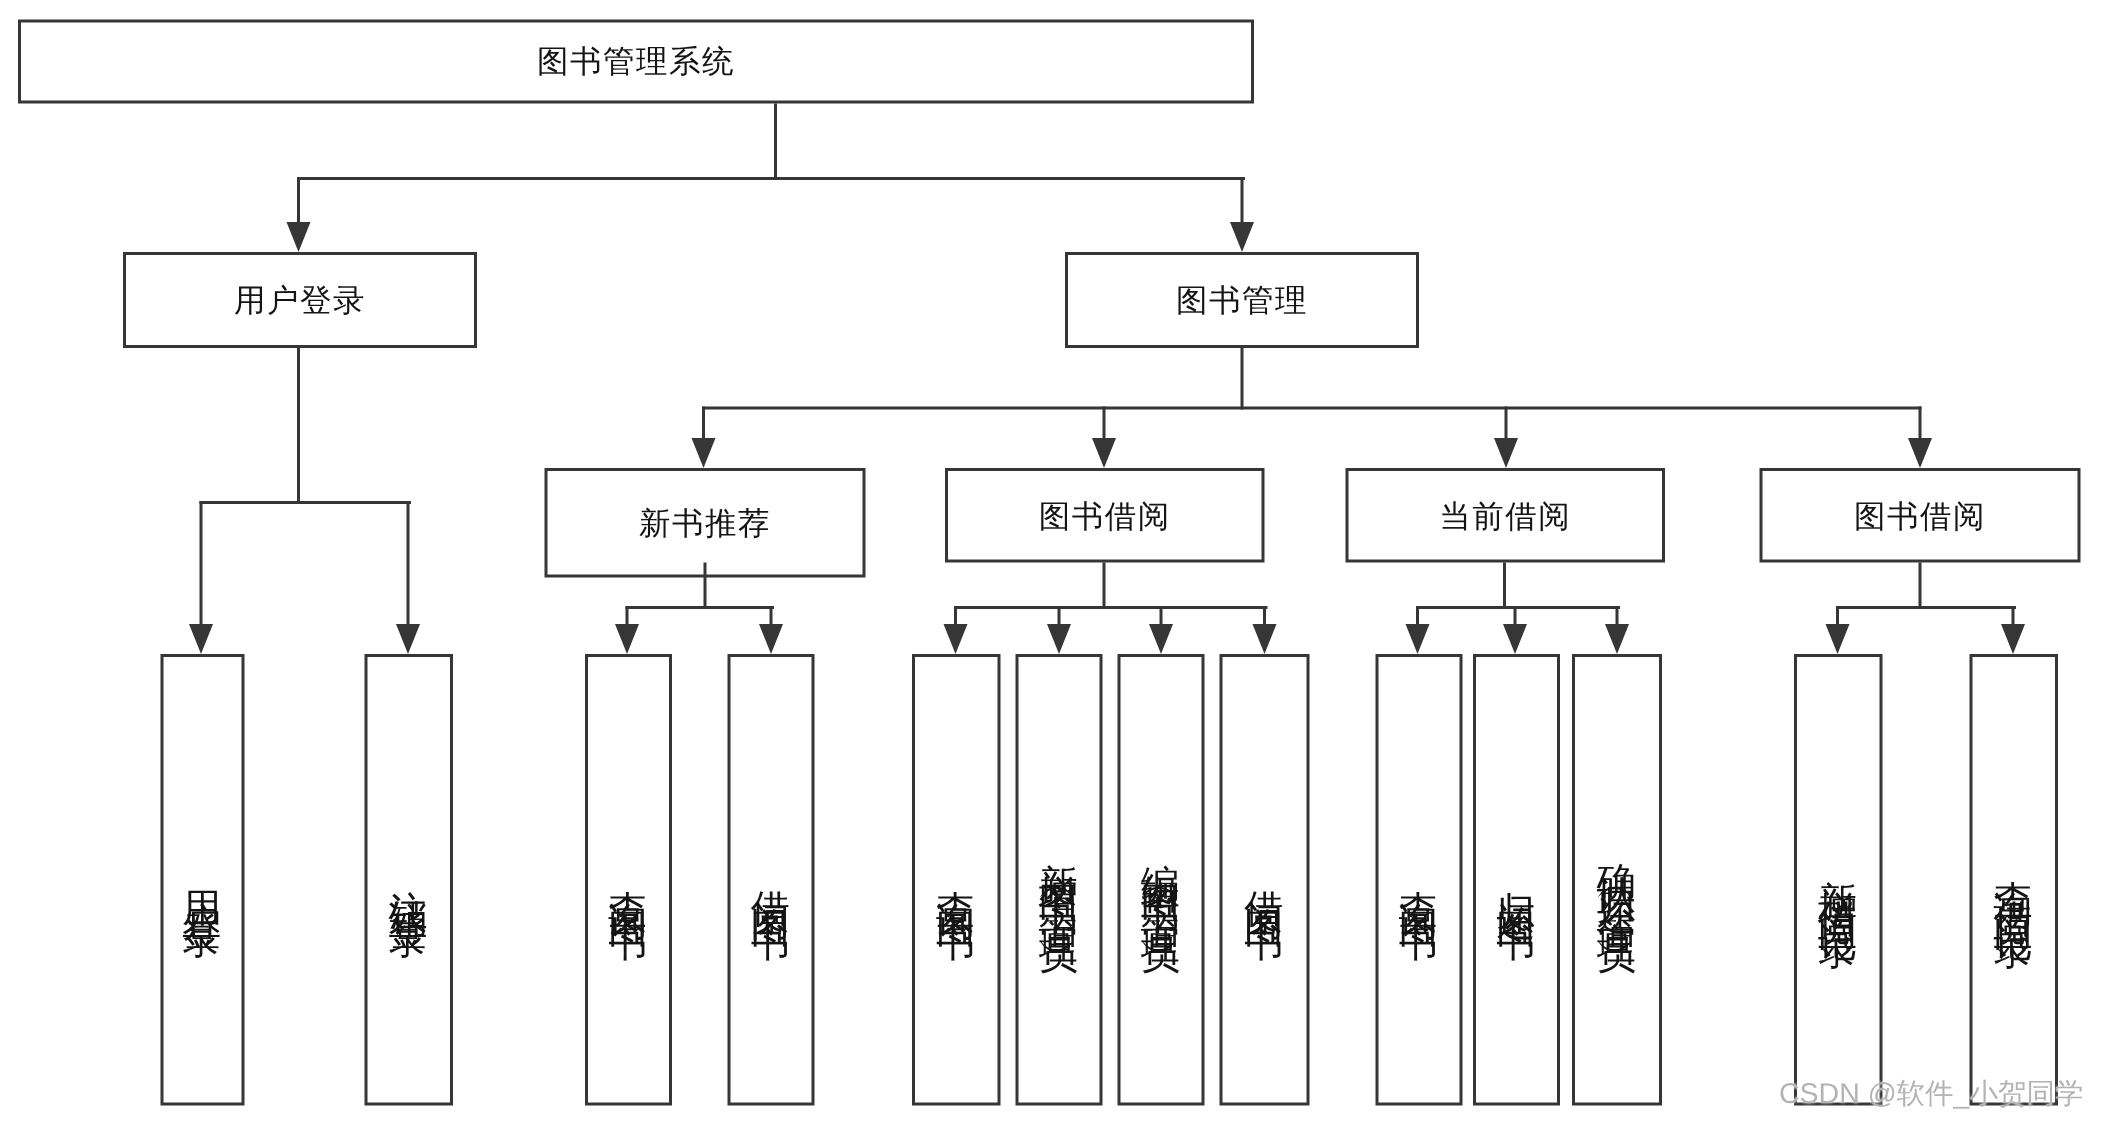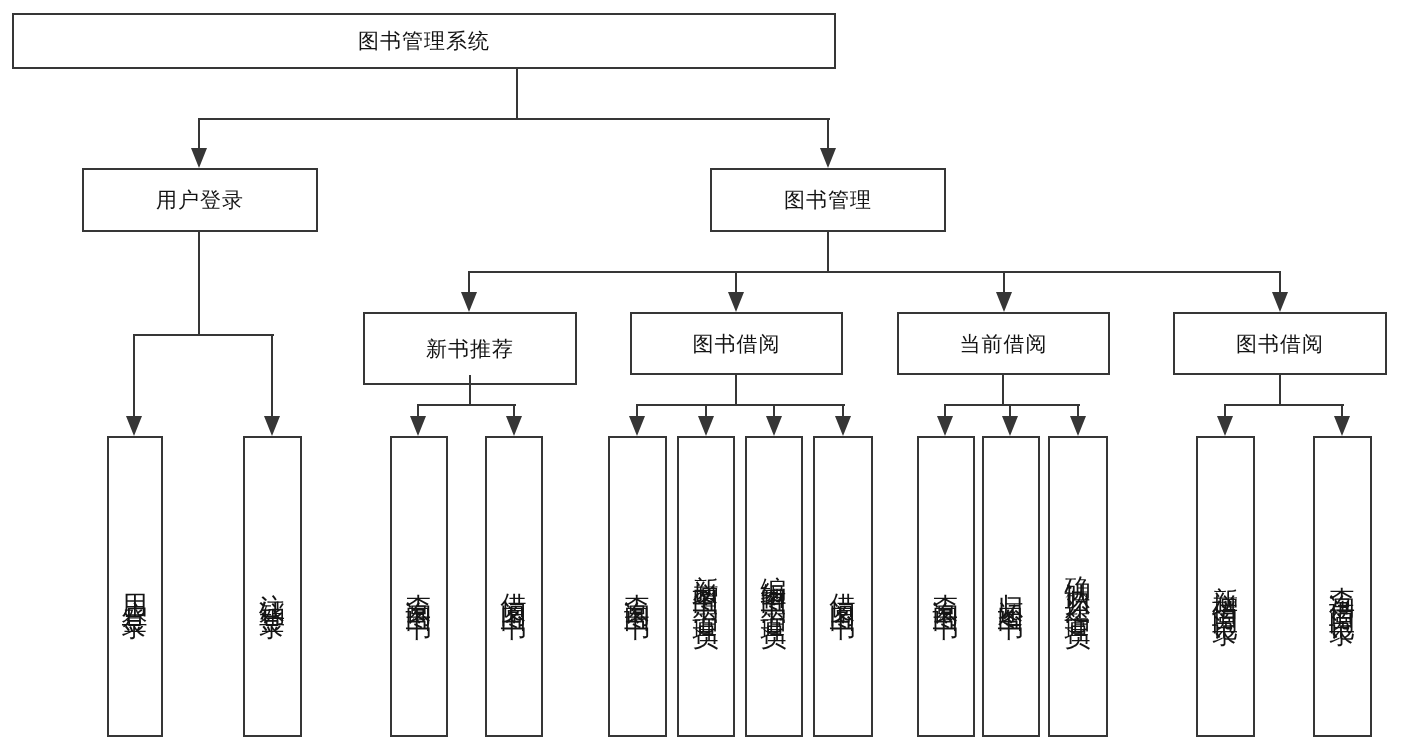--- a/index.html
+++ b/index.html
@@ -144,14 +144,15 @@
     <span>确认归还（管理员）</span>
   </div>
 
   <div class="box v-box" style="left:1196px; top:436px; width:59px; height:301px;">
     <span>新增借阅记录</span>
   </div>
   <div class="box v-box" style="left:1313px; top:436px; width:59px; height:301px;">
     <span>查询借阅记录</span>
   </div>
 
+  <div class="watermark">CSDN @软件_小贺同学</div>
 
 </div>
 
 </body></html>

